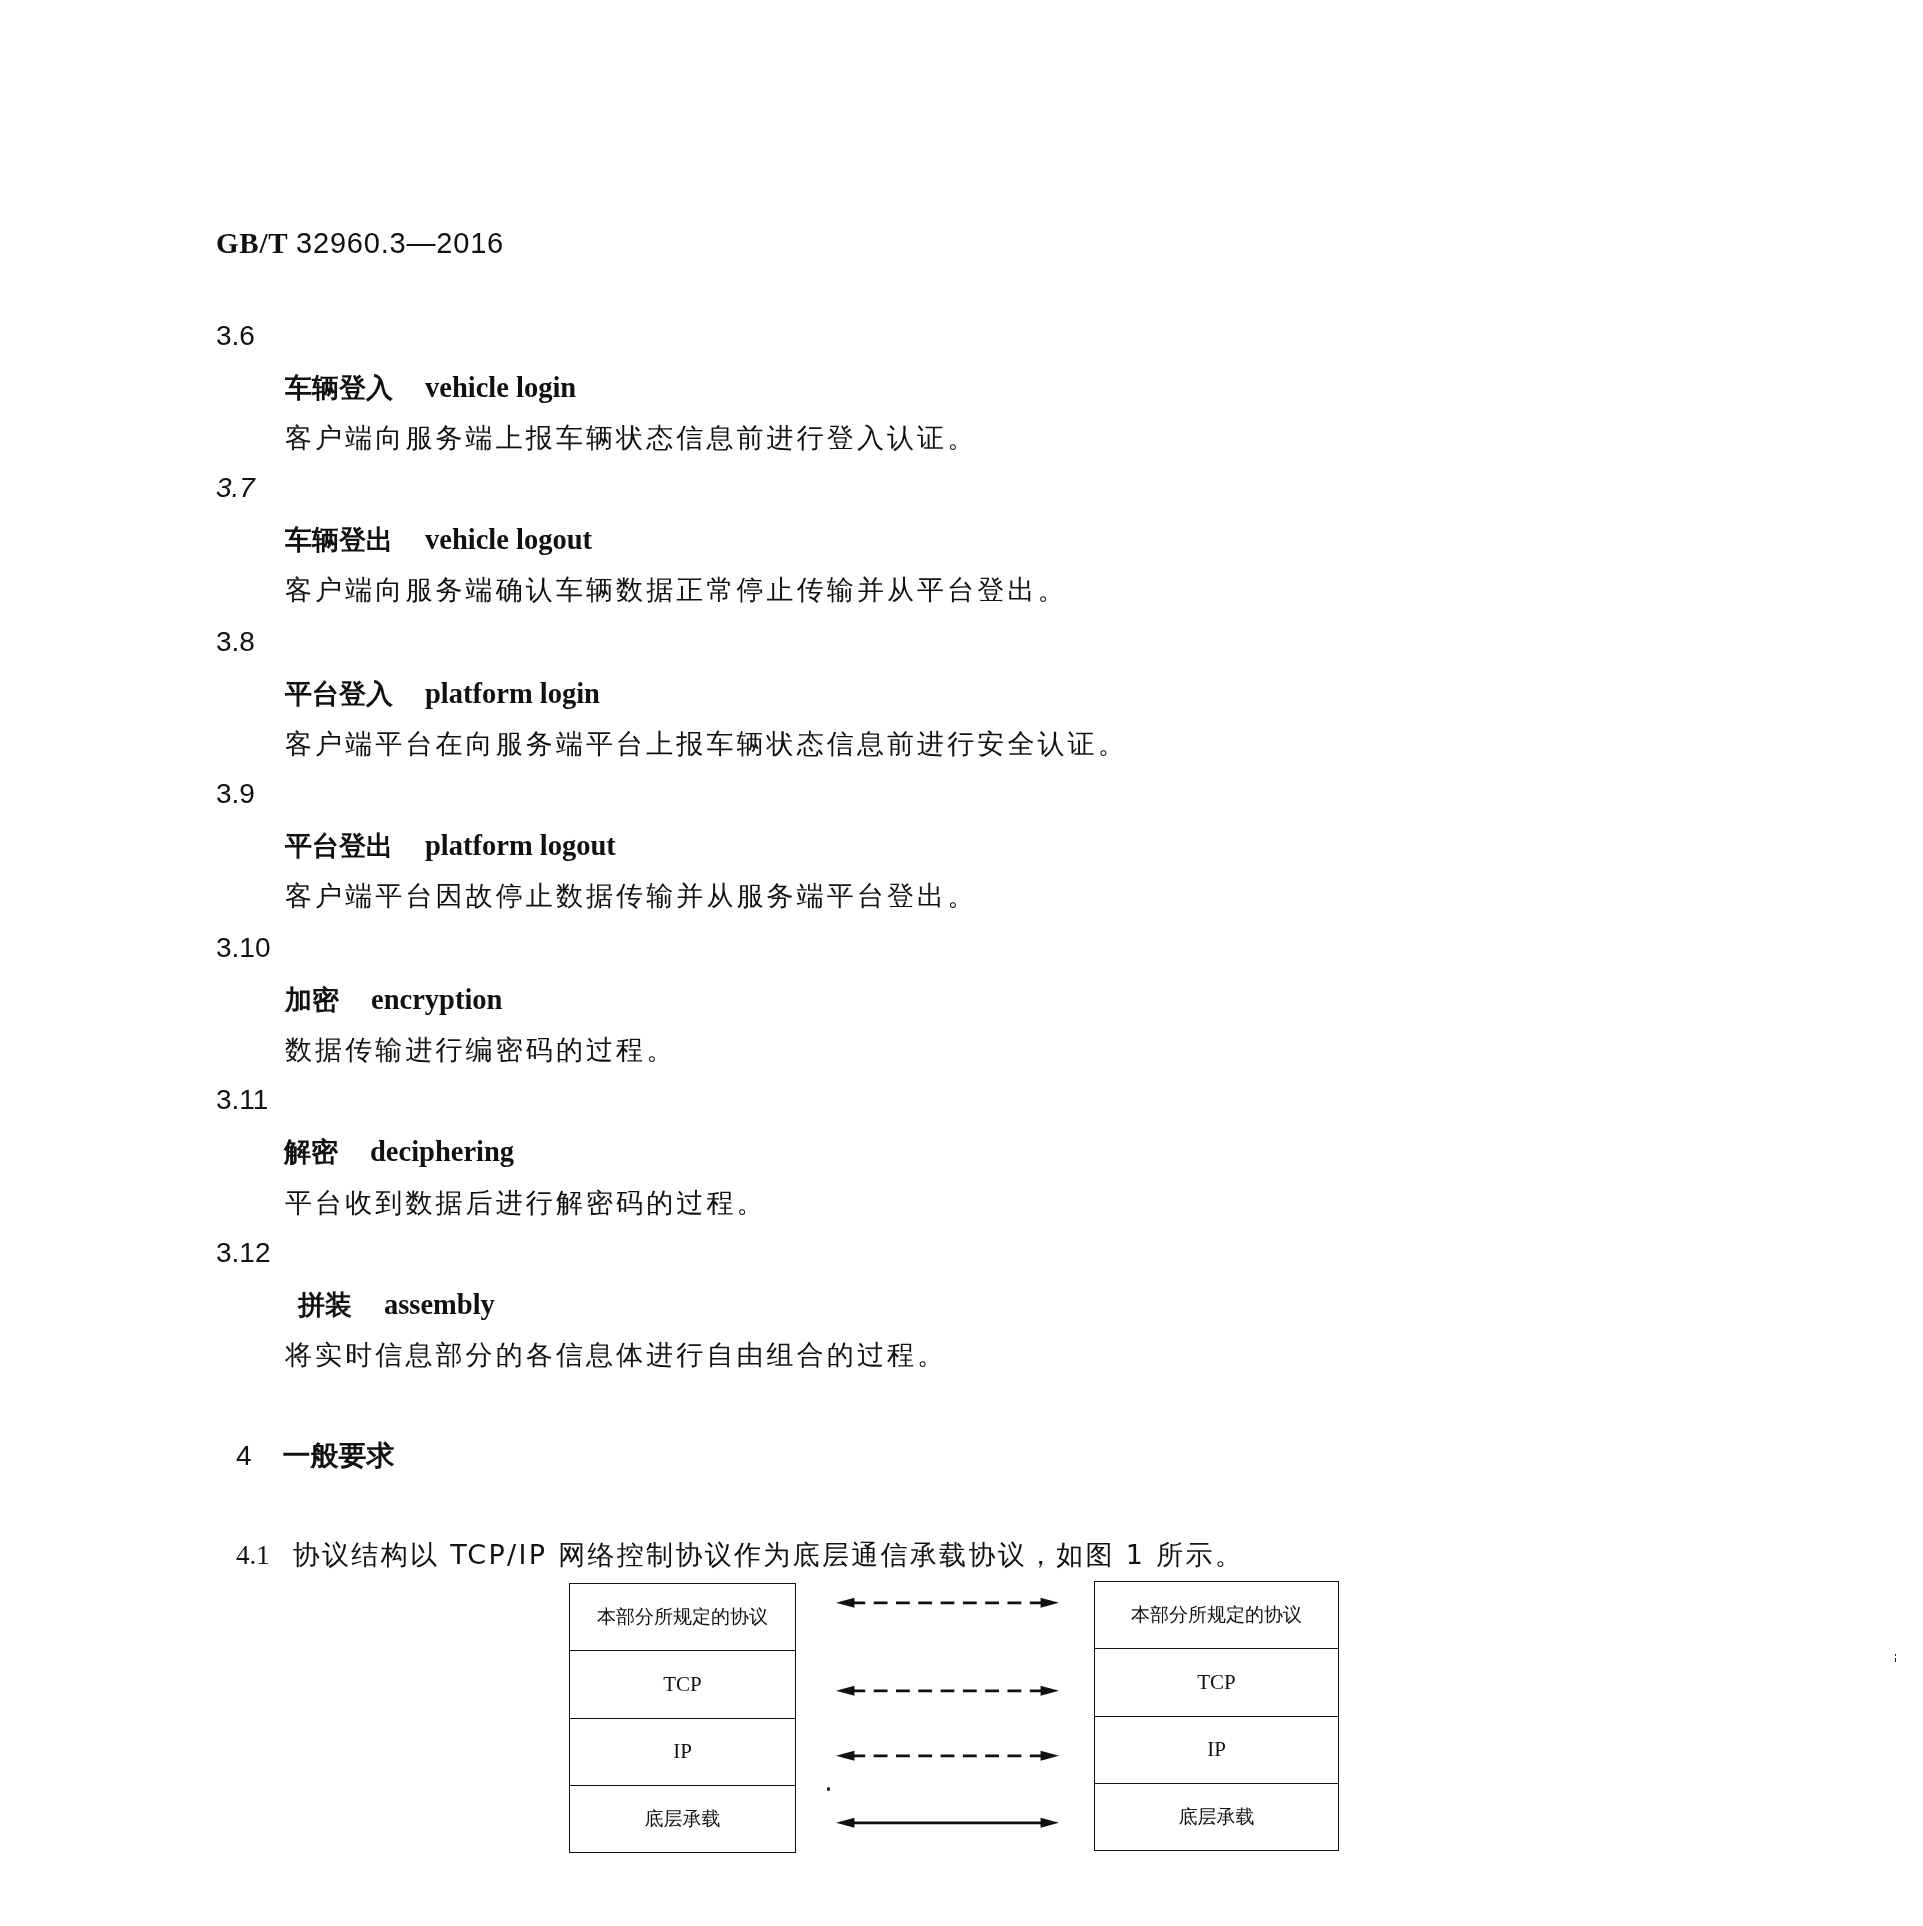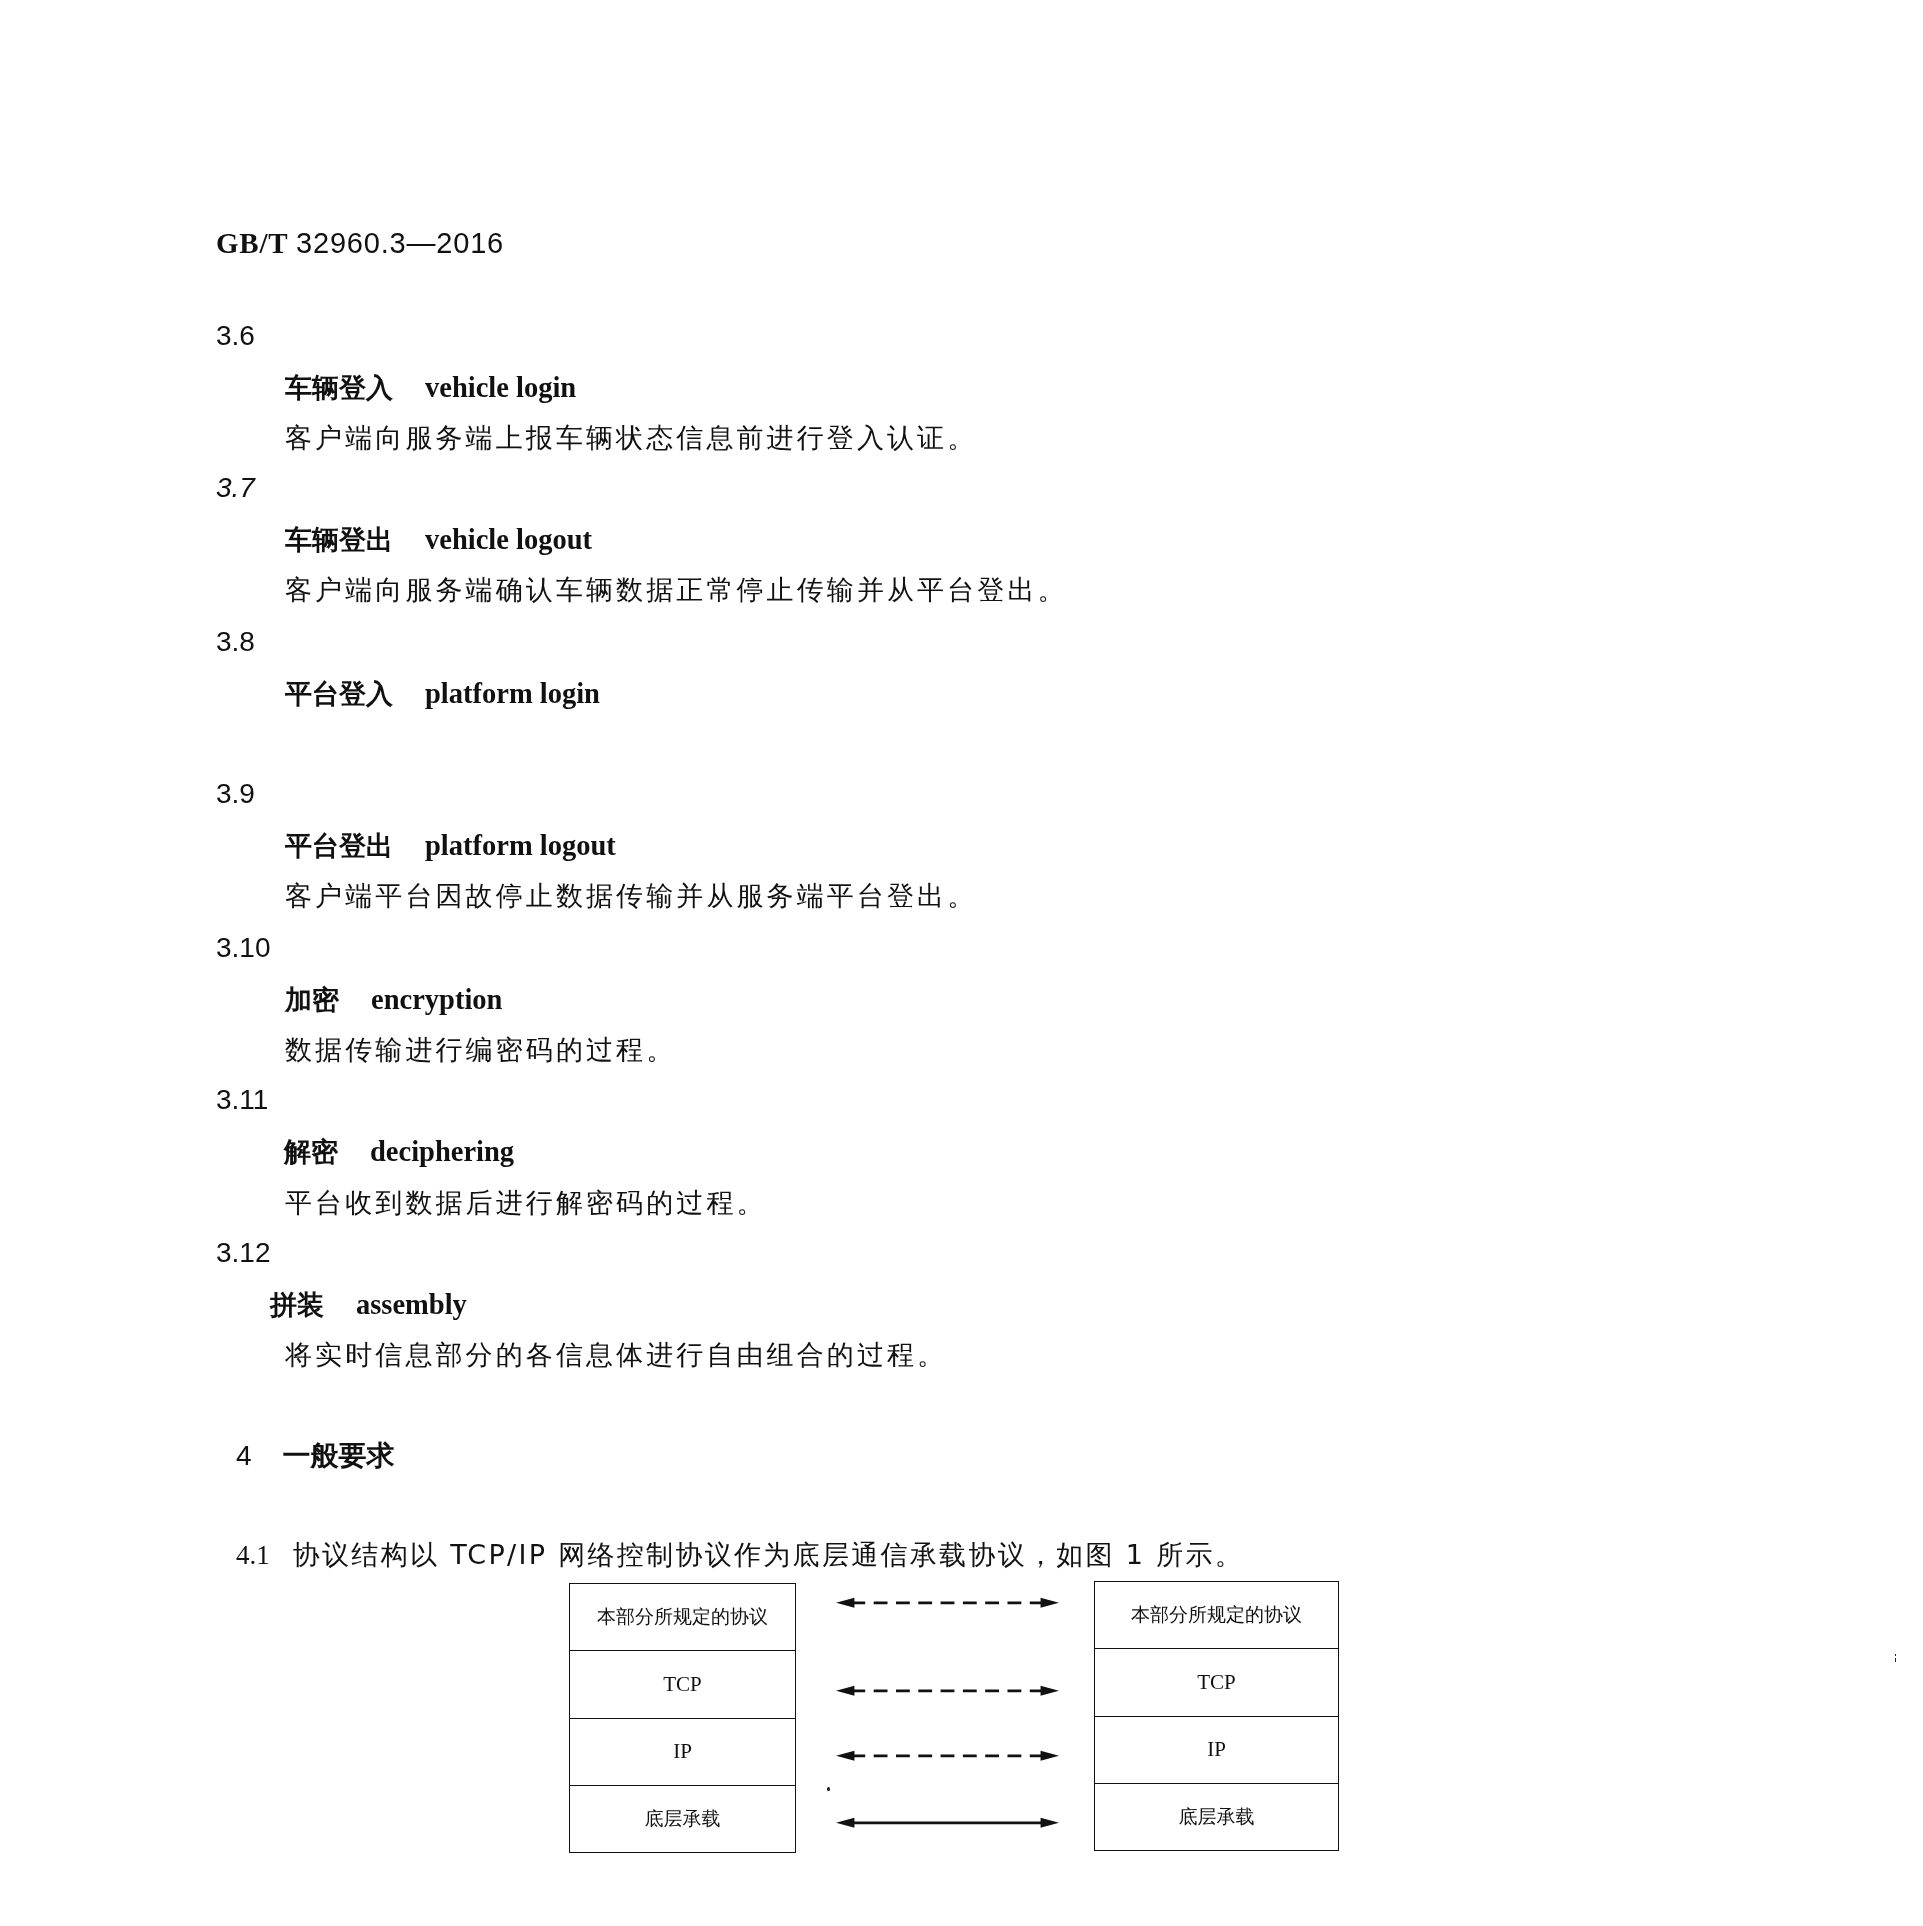--- a/index.html
+++ b/index.html
@@ -136,41 +136,42 @@
   <div class="abs clause-num" style="left:216px; top:472px;font-style:italic;">3.7</div>
   <div class="abs term" style="left:285px; top:522px;">
     <span class="zh">车辆登出</span><span class="en">vehicle logout</span>
   </div>
   <div class="abs defn" style="left:285px; top:572px;text-align:center;">客户端向服务端确认车辆数据正常停止传输并从平台登出。</div>
 
   <div class="abs clause-num" style="left:216px; top:626px;">3.8</div>
   <div class="abs term" style="left:285px; top:676px;">
     <span class="zh">平台登入</span><span class="en">platform login</span>
   </div>
+  <div class="abs defn" style="left:285px; top:726px;">客户端平台在向服务端平台上报车辆状态信息前进行安全认证。</div>
 
   <div class="abs clause-num" style="left:216px; top:778px;">3.9</div>
   <div class="abs term" style="left:285px; top:828px;">
     <span class="zh">平台登出</span><span class="en">platform logout</span>
   </div>
   <div class="abs defn" style="left:285px; top:878px;">客户端平台因故停止数据传输并从服务端平台登出。</div>
 
   <div class="abs clause-num" style="left:216px; top:932px;">3.10</div>
   <div class="abs term" style="left:285px; top:982px;">
     <span class="zh">加密</span><span class="en">encryption</span>
   </div>
   <div class="abs defn" style="left:285px; top:1032px;">数据传输进行编密码的过程。</div>
 
   <div class="abs clause-num" style="left:216px; top:1084px;">3.11</div>
   <div class="abs term" style="left:284px; top:1134px;">
     <span class="zh">解密</span><span class="en">deciphering</span>
   </div>
   <div class="abs defn" style="left:285px; top:1185px;">平台收到数据后进行解密码的过程。</div>
 
   <div class="abs clause-num" style="left:216px; top:1237px;">3.12</div>
-  <div class="abs term" style="left:270px; top:1287px;">
+  <div class="abs term" style="left:298px; top:1287px;">
     <span class="zh">拼装</span><span class="en">assembly</span>
   </div>
   <div class="abs defn" style="left:285px; top:1337px;">将实时信息部分的各信息体进行自由组合的过程。</div>
 
   <div class="abs heading" style="left:216px; top:1437px;">
     <span class="hnum">4</span><span>一般要求</span>
   </div>
 
   <div class="abs para" style="left:216px; top:1537px;">
     <span class="pnum">4.1</span><span>协议结构以 TCP/IP 网络控制协议作为底层通信承载协议，如图 1 所示。</span>

